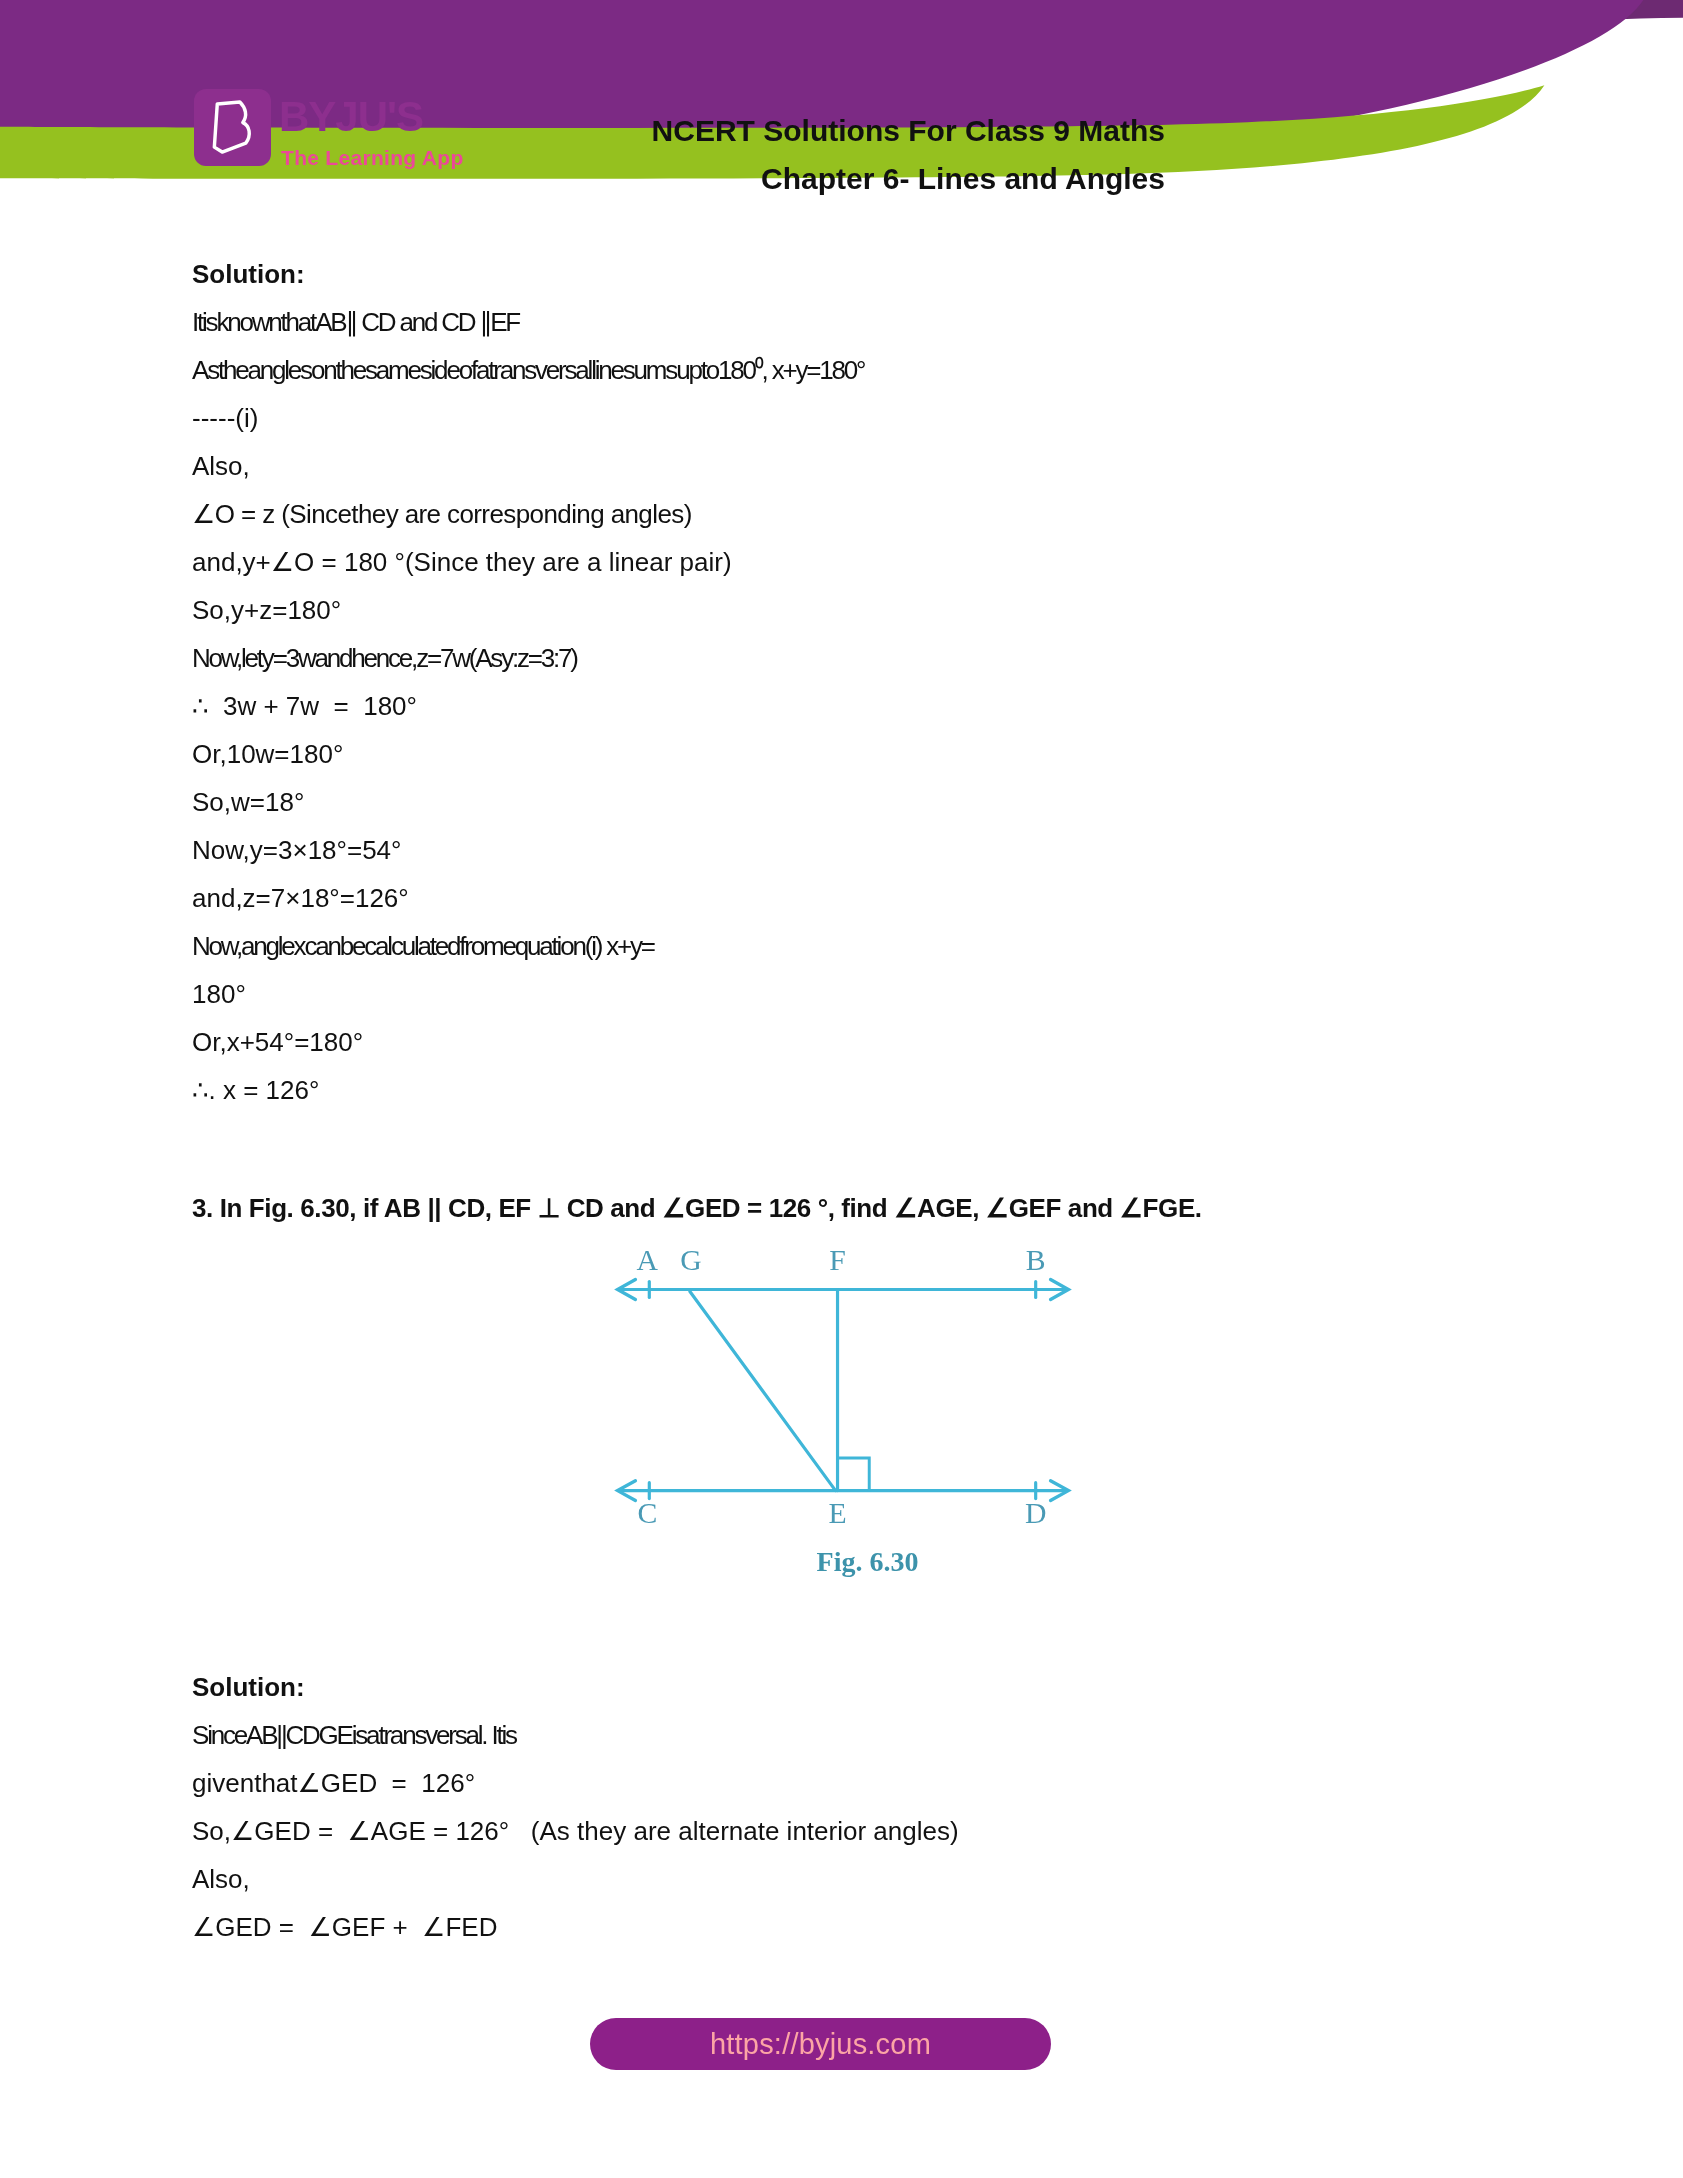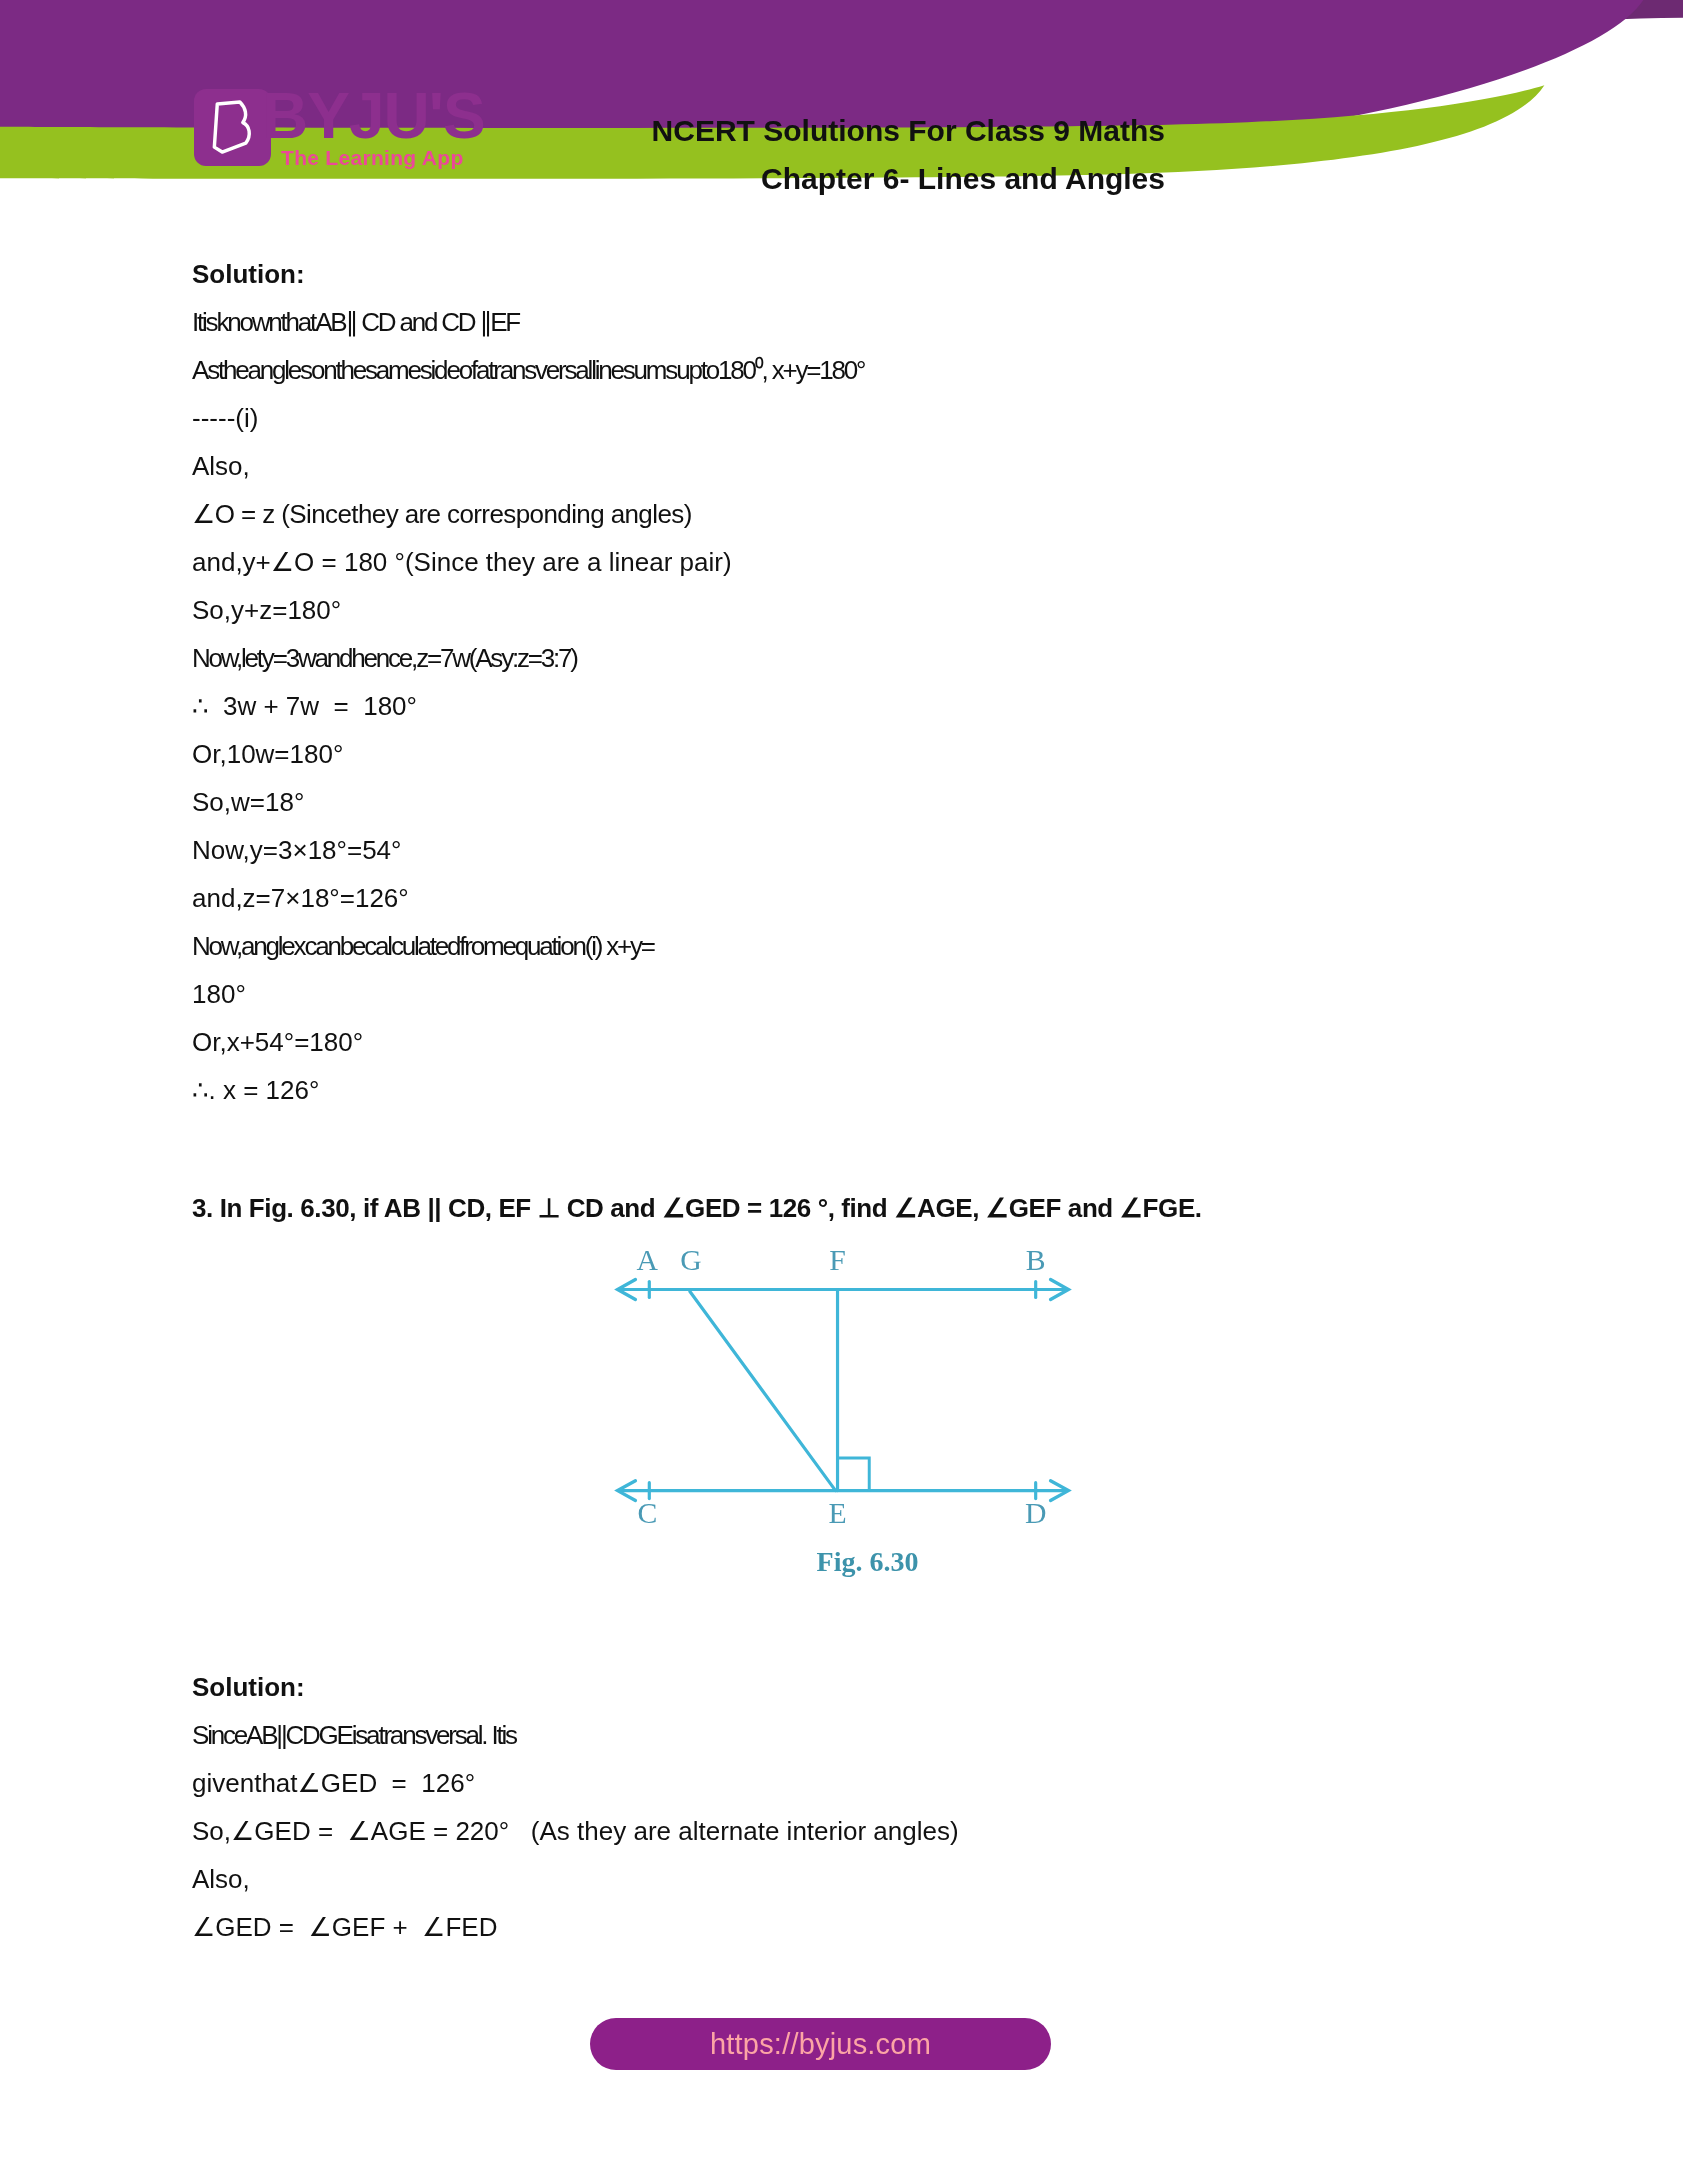--- a/index.html
+++ b/index.html
@@ -48,25 +48,25 @@
   }
   .logo-mark .b-glyph {
     position: absolute;
     left: 16px;
     top: 11px;
     width: 46px;
     height: 55px;
   }
   .logo-word {
     position: absolute;
-    left: 68px;
+    left: 85px;
     top: 2px;
     font-family: "Liberation Sans", sans-serif;
     font-weight: bold;
-    font-size: 64px;
+    font-size: 42px;
     letter-spacing: -1px;
     color: #8d2f8e;
     line-height: 55px;
   }
   .logo-tag {
     position: absolute;
     left: 87px;
     top: 59px;
     font-family: "Liberation Sans", sans-serif;
     font-weight: bold;
@@ -252,21 +252,21 @@
         <text x="466" y="298" text-anchor="middle">D</text>
       </g>
     </svg>
   </div>
   <div class="figure-caption">Fig. 6.30</div>
 
   <div class="body-col2">
     <div class="txt-line bold">Solution:</div>
     <div class="txt-line tight">SinceAB||CDGEisatransversal. Itis</div>
     <div class="txt-line loose">giventhat∠GED  =  126°</div>
-    <div class="txt-line loose">So,∠GED =  ∠AGE = 220°   (As they are alternate interior angles)</div>
+    <div class="txt-line loose">So,∠GED =  ∠AGE = 126°   (As they are alternate interior angles)</div>
     <div class="txt-line loose">Also,</div>
     <div class="txt-line loose">∠GED =  ∠GEF +  ∠FED</div>
   </div>
 
   <div class="footer-pill">https://byjus.com</div>
 
 </div>
 
 
 </body></html>

